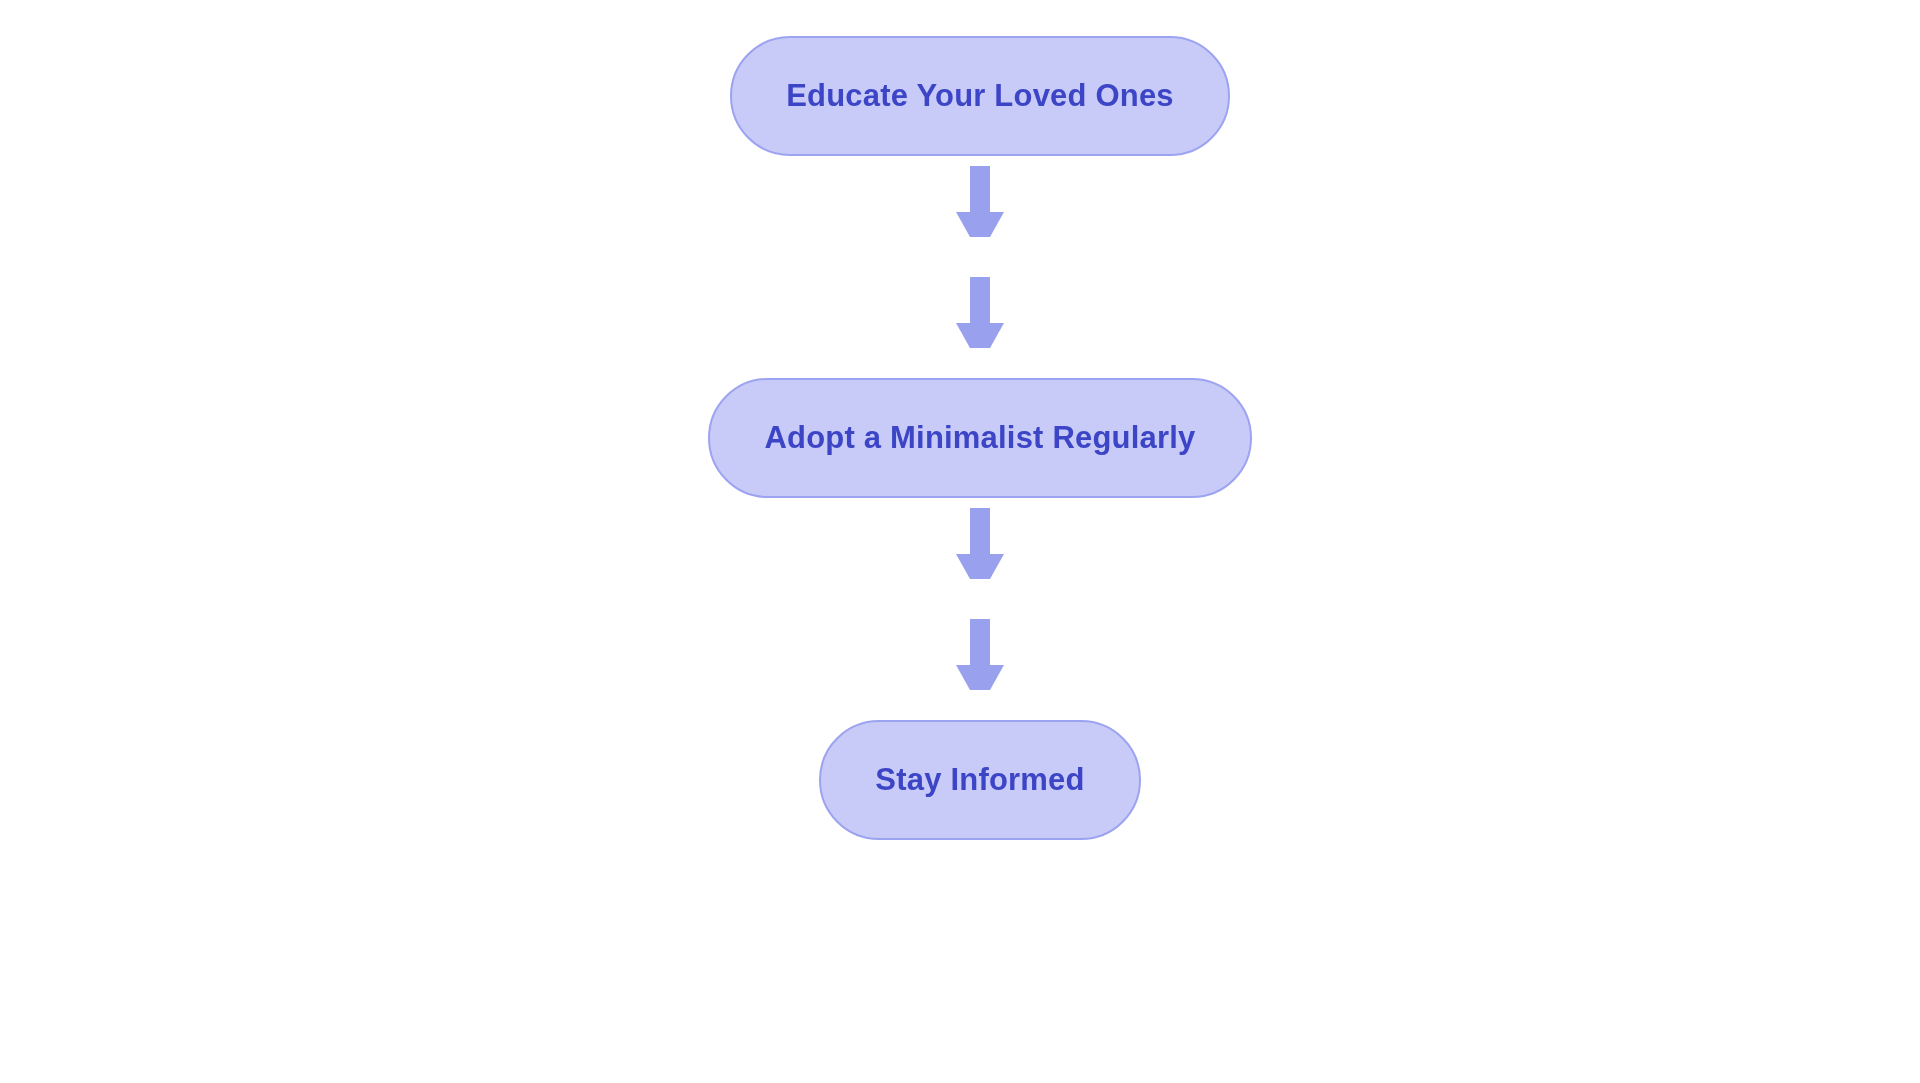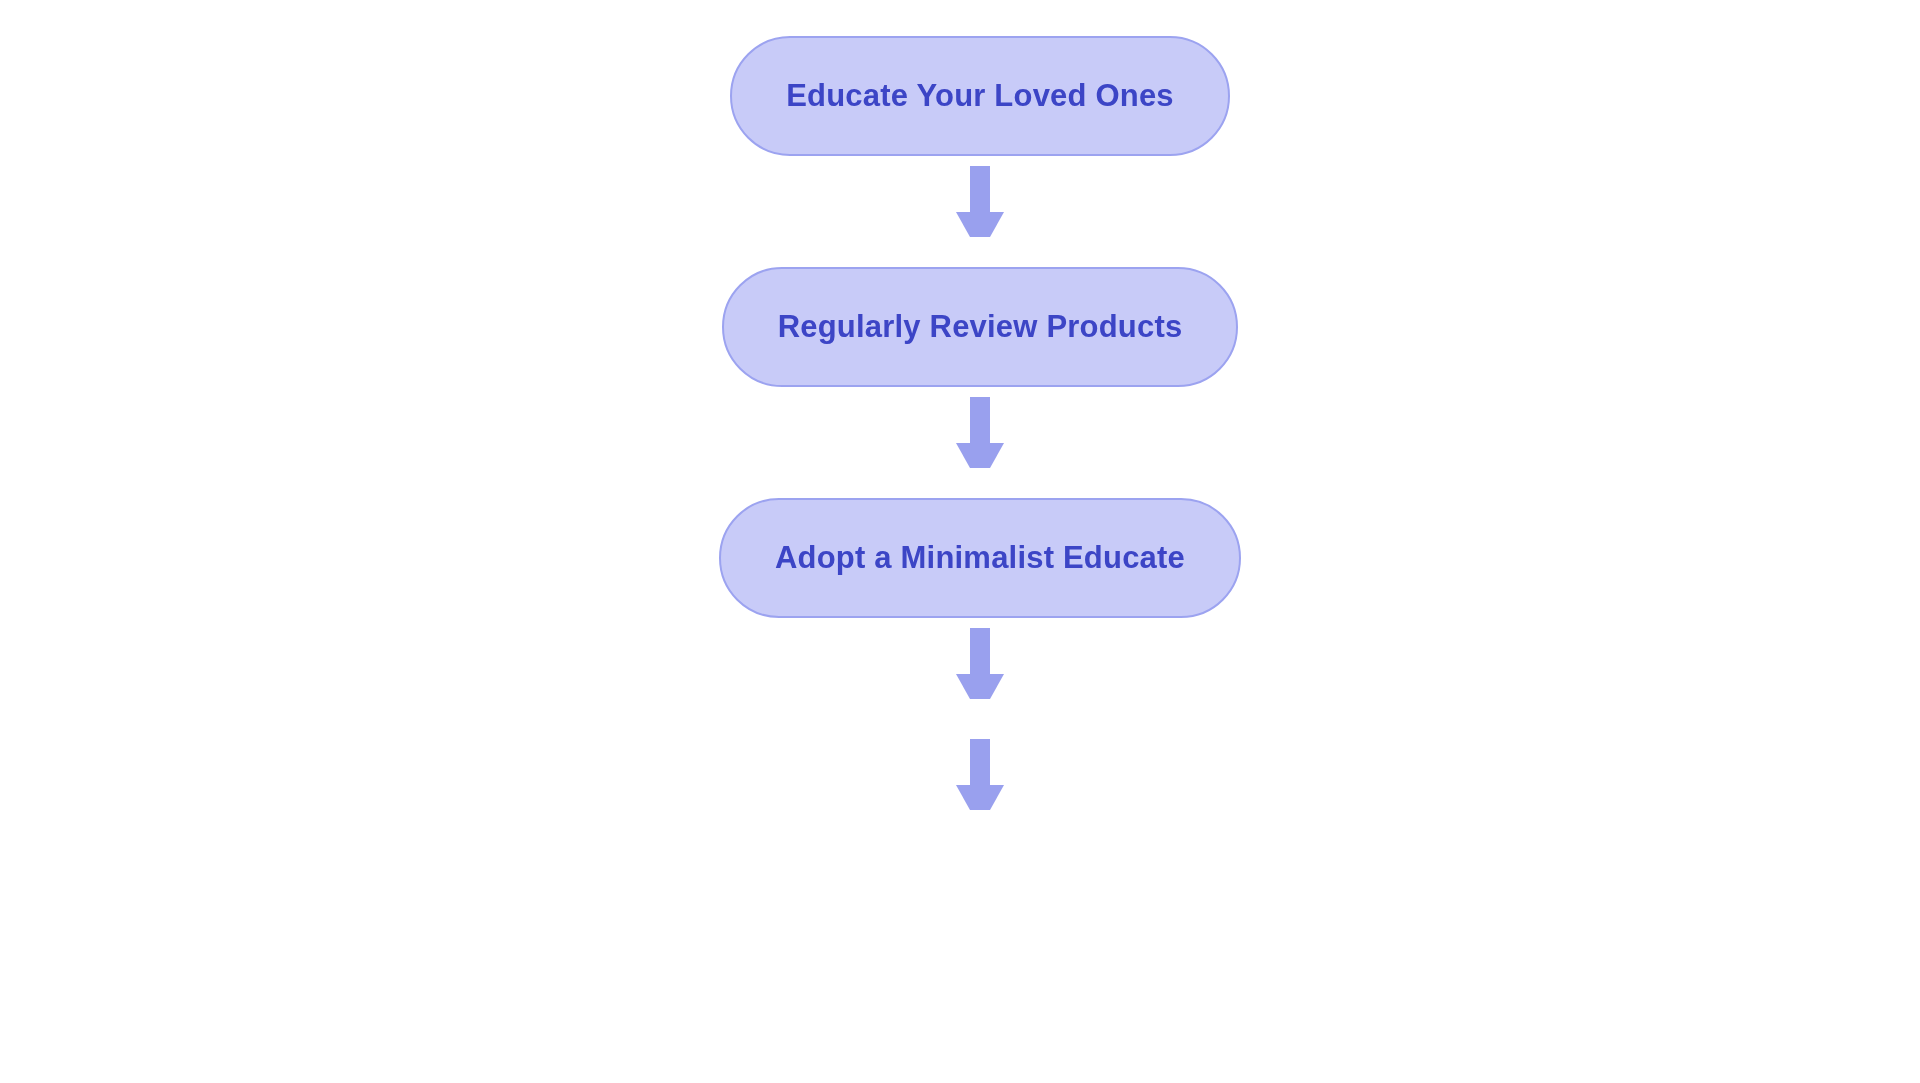--- a/index.html
+++ b/index.html
@@ -68,38 +68,38 @@
 
   <div class="flow-node">
     <span>Educate Your Loved Ones</span>
   </div>
 
   <div class="flow-arrow">
     <div class="shaft"></div>
     <div class="head"></div>
   </div>
 
-  <div class="flow-node">
-    <span>Regularly Review Products</span>
-  </div>
 
   <div class="flow-arrow">
     <div class="shaft"></div>
     <div class="head"></div>
   </div>
 
   <div class="flow-node">
-    <span>Adopt a Minimalist Educate</span>
+    <span>Adopt a Minimalist Regularly</span>
   </div>
 
   <div class="flow-arrow">
     <div class="shaft"></div>
     <div class="head"></div>
   </div>
 
 
   <div class="flow-arrow">
     <div class="shaft"></div>
     <div class="head"></div>
   </div>
 
+  <div class="flow-node">
+    <span>Stay Informed</span>
+  </div>
 
 </div>
 
 </body></html>

